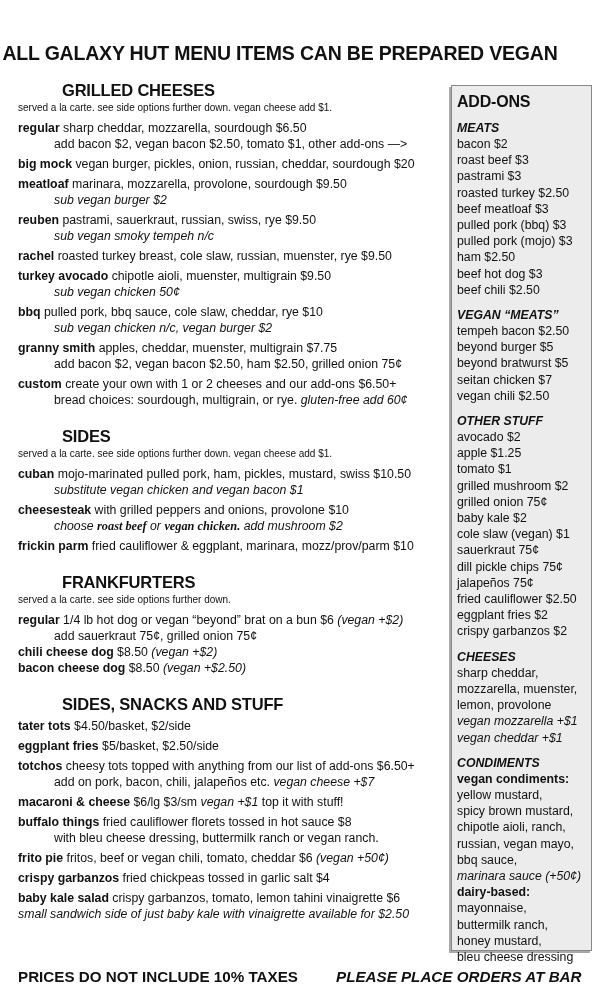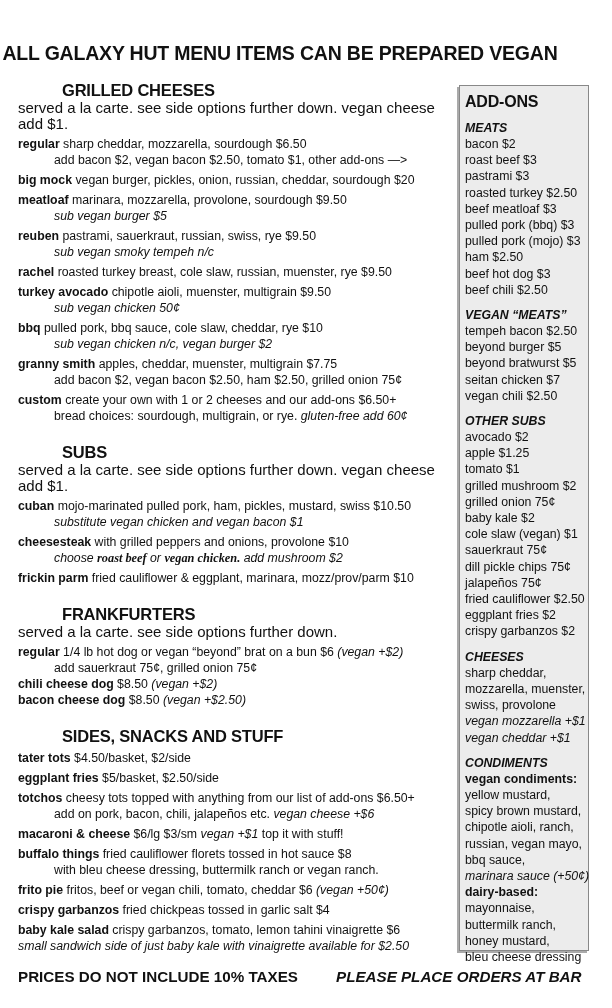--- a/index.html
+++ b/index.html
@@ -8,33 +8,33 @@
     font-family: "Liberation Sans", "DejaVu Sans", sans-serif;
     color: #111;
   }
   .title {
     position: absolute; left: 0; top: 42px; width: 560px; text-align: center;
     font-weight: bold; font-size: 19.5px; letter-spacing: -0.2px;
   }
   .main { position: absolute; left: 18px; top: 80px; width: 426px; }
   .section { margin-bottom: 14px; }
   .sec-head { font-weight: bold; font-size: 16.5px; line-height: 20px; letter-spacing: -0.2px; margin-left: 44px; }
-  .intro { font-size: 15px; line-height: 16px; margin-bottom: 4px; }
+  .intro { font-size: 10px; line-height: 16px; margin-bottom: 4px; }
   .item { font-size: 12.3px; line-height: 16px; margin-bottom: 4px; white-space: nowrap; }
   .item.tight { margin-bottom: 0; }
   .item .name { font-weight: bold; }
   .item .sub { padding-left: 36px; }
   .it { font-style: italic; }
   .bi { font-style: italic; font-weight: bold; font-family: Liberation Serif, serif; }
 
   .addons {
-    position: absolute; left: 451px; top: 85px; width: 130px; height: 866px;
+    position: absolute; left: 451px; top: 85px; width: 141px; height: 866px;
     background: #ececec; border: 1px solid #888;
     box-shadow: -2px 2px 0 #aaa;
-    box-sizing: border-box; padding: 6px 0 0 5px; margin-left: 8px;
+    box-sizing: border-box; padding: 6px 0 0 5px;
   }
   .addons .box-head { font-weight: bold; font-size: 16px; line-height: 20px; margin-bottom: 8px; letter-spacing: -0.2px;}
   .addons .grp { margin-bottom: 9px; }
   .addons .grp-head { font-weight: bold; font-style: italic; font-size: 12.3px; line-height: 16px; }
   .addons .li { font-size: 12.3px; line-height: 16.2px; white-space: nowrap; }
   .addons .li.b { font-weight: bold; }
   .addons .li.i { font-style: italic; }
 
   .footer { position: absolute; top: 968px; left: 18px; width: 580px; font-size: 15.2px; font-weight: bold; white-space: nowrap; }
   .footer .left { position: absolute; left: 0; }
@@ -53,21 +53,21 @@
 
     <div class="item">
       <span class="name">regular</span><span> sharp cheddar, mozzarella, sourdough $6.50</span>
       <div class="sub">add bacon $2, vegan bacon $2.50, tomato $1, other add-ons —&gt;</div>
     </div>
     <div class="item">
       <span class="name">big mock</span><span> vegan burger, pickles, onion, russian, cheddar, sourdough $20</span>
     </div>
     <div class="item">
       <span class="name">meatloaf</span><span> marinara, mozzarella, provolone, sourdough $9.50</span>
-      <div class="sub it">sub vegan burger $5</div>
+      <div class="sub it">sub vegan burger $2</div>
     </div>
     <div class="item">
       <span class="name">reuben</span><span> pastrami, sauerkraut, russian, swiss, rye $9.50</span>
       <div class="sub it">sub vegan smoky tempeh n/c</div>
     </div>
     <div class="item">
       <span class="name">rachel</span><span> roasted turkey breast, cole slaw, russian, muenster, rye $9.50</span>
     </div>
     <div class="item">
       <span class="name">turkey avocado</span><span> chipotle aioli, muenster, multigrain $9.50</span>
@@ -81,21 +81,21 @@
       <span class="name">granny smith</span><span> apples, cheddar, muenster, multigrain $7.75</span>
       <div class="sub">add bacon $2, vegan bacon $2.50, ham $2.50, grilled onion 75¢</div>
     </div>
     <div class="item">
       <span class="name">custom</span><span> create your own with 1 or 2 cheeses and our add-ons $6.50+</span>
       <div class="sub"><span>bread choices: sourdough, multigrain, or rye. </span><span class="it">gluten-free add 60¢</span></div>
     </div>
   </div>
 
   <div class="section" style="margin-top:18px;">
-    <div class="sec-head">SUBS</div>
+    <div class="sec-head">SIDES</div>
     <div class="intro">served a la carte. see side options further down. vegan cheese add $1.</div>
 
     <div class="item">
       <span class="name">cuban</span><span> mojo-marinated pulled pork, ham, pickles, mustard, swiss $10.50</span>
       <div class="sub it">substitute vegan chicken and vegan bacon $1</div>
     </div>
     <div class="item">
       <span class="name">cheesesteak</span><span> with grilled peppers and onions, provolone $10</span>
       <div class="sub it"><span>choose </span><span class="bi">roast beef</span><span> or </span><span class="bi">vegan chicken.</span><span> add mushroom $2</span></div>
     </div>
@@ -124,21 +124,21 @@
     <div class="sec-head" style="margin-bottom:4px;">SIDES, SNACKS AND STUFF</div>
 
     <div class="item">
       <span class="name">tater tots</span><span> $4.50/basket, $2/side</span>
     </div>
     <div class="item">
       <span class="name">eggplant fries</span><span> $5/basket, $2.50/side</span>
     </div>
     <div class="item">
       <span class="name">totchos</span><span> cheesy tots topped with anything from our list of add-ons $6.50+</span>
-      <div class="sub"><span>add on pork, bacon, chili, jalapeños etc. </span><span class="it">vegan cheese +$6</span></div>
+      <div class="sub"><span>add on pork, bacon, chili, jalapeños etc. </span><span class="it">vegan cheese +$7</span></div>
     </div>
     <div class="item">
       <span class="name">macaroni &amp; cheese</span><span> $6/lg $3/sm </span><span class="it">vegan +$1</span><span> top it with stuff!</span>
     </div>
     <div class="item">
       <span class="name">buffalo things</span><span> fried cauliflower florets tossed in hot sauce $8</span>
       <div class="sub">with bleu cheese dressing, buttermilk ranch or vegan ranch.</div>
     </div>
     <div class="item">
       <span class="name">frito pie</span><span> fritos, beef or vegan chili, tomato, cheddar $6 </span><span class="it">(vegan +50¢)</span>
@@ -173,41 +173,41 @@
   <div class="grp">
     <div class="grp-head">VEGAN “MEATS”</div>
     <div class="li">tempeh bacon $2.50</div>
     <div class="li">beyond burger $5</div>
     <div class="li">beyond bratwurst $5</div>
     <div class="li">seitan chicken $7</div>
     <div class="li">vegan chili $2.50</div>
   </div>
 
   <div class="grp">
-    <div class="grp-head">OTHER SUBS</div>
+    <div class="grp-head">OTHER STUFF</div>
     <div class="li">avocado $2</div>
     <div class="li">apple $1.25</div>
     <div class="li">tomato $1</div>
     <div class="li">grilled mushroom $2</div>
     <div class="li">grilled onion 75¢</div>
     <div class="li">baby kale $2</div>
     <div class="li">cole slaw (vegan) $1</div>
     <div class="li">sauerkraut 75¢</div>
     <div class="li">dill pickle chips 75¢</div>
     <div class="li">jalapeños 75¢</div>
     <div class="li">fried cauliflower $2.50</div>
     <div class="li">eggplant fries $2</div>
     <div class="li">crispy garbanzos $2</div>
   </div>
 
   <div class="grp">
     <div class="grp-head">CHEESES</div>
     <div class="li">sharp cheddar,</div>
     <div class="li">mozzarella, muenster,</div>
-    <div class="li">swiss, provolone</div>
+    <div class="li">lemon, provolone</div>
     <div class="li i">vegan mozzarella +$1</div>
     <div class="li i">vegan cheddar +$1</div>
   </div>
 
   <div class="grp">
     <div class="grp-head">CONDIMENTS</div>
     <div class="li b">vegan condiments:</div>
     <div class="li">yellow mustard,</div>
     <div class="li">spicy brown mustard,</div>
     <div class="li">chipotle aioli, ranch,</div>

